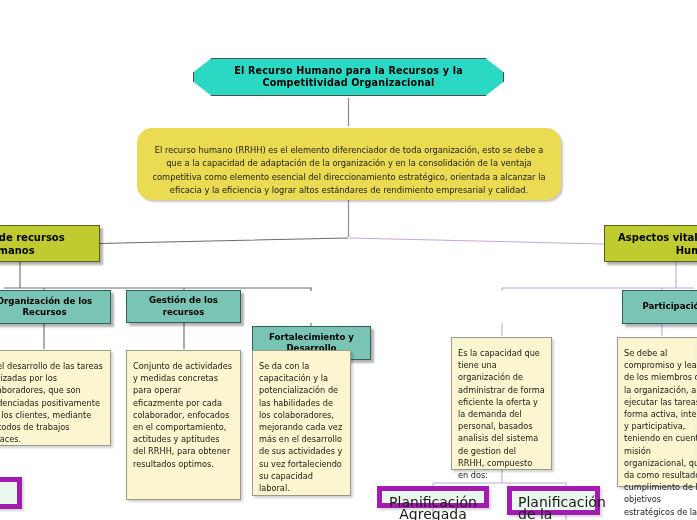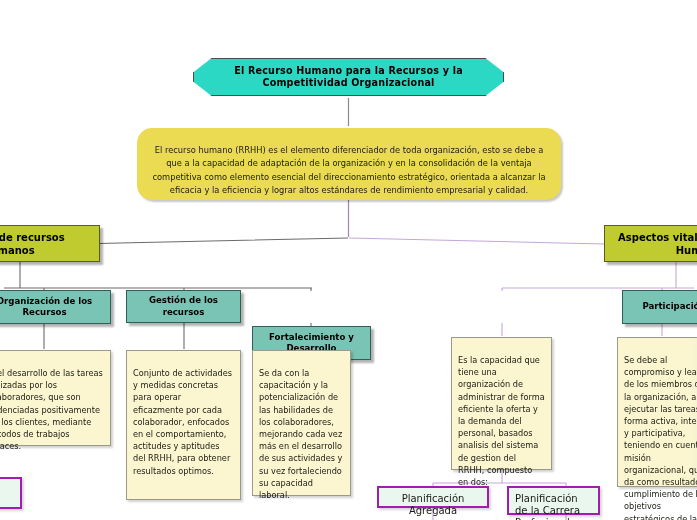--- a/index.html
+++ b/index.html
@@ -94,33 +94,33 @@
   }
 
   
   .note {
     background: #FBF6CF;
     border: 1px solid #9a9a8a;
     color: #1a1a14;
     font-size: 8.2px;
     line-height: 12.2px;
     text-align: left;
-    padding: 16px 6px;
+    padding: 9px 6px;
     box-shadow: 2px 2px 2px rgba(0,0,0,0.18);
   }
   .note.gradient-right {
     background: linear-gradient(to right, #FBF6CF 0%, #FBF6CF 72%, #d9e4da 100%);
   }
 
   
   .leaf {
     background: #E9F7EF;
-    border: 2px solid #a21caf;
+    border: 5px solid #a21caf;
     color: #1a1a14;
-    font-size: 10px;
+    font-size: 14px;
     line-height: 12px;
     text-align: left;
     padding: 5px 6px;
     box-shadow: 2px 2px 2px rgba(0,0,0,0.16);
   }
   .leaf.center { text-align: center; }
 </style>
 </head>
 <body>
 

